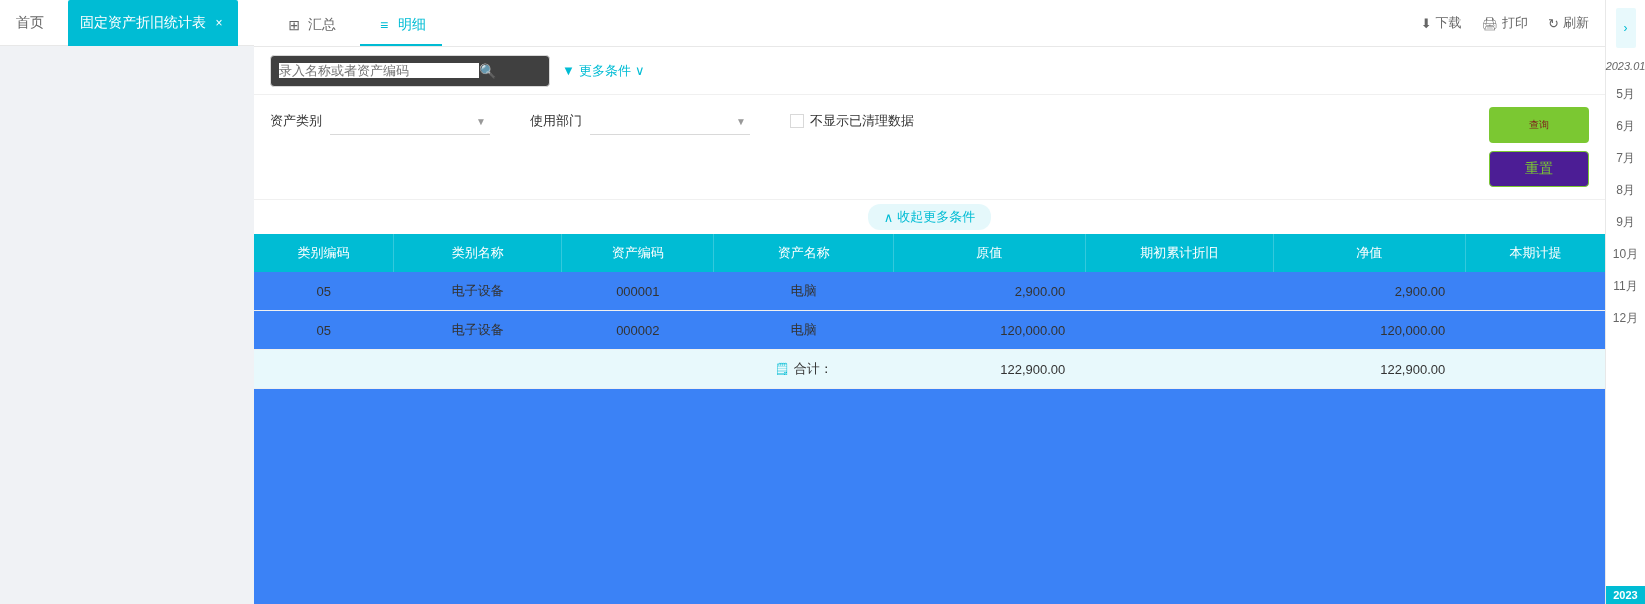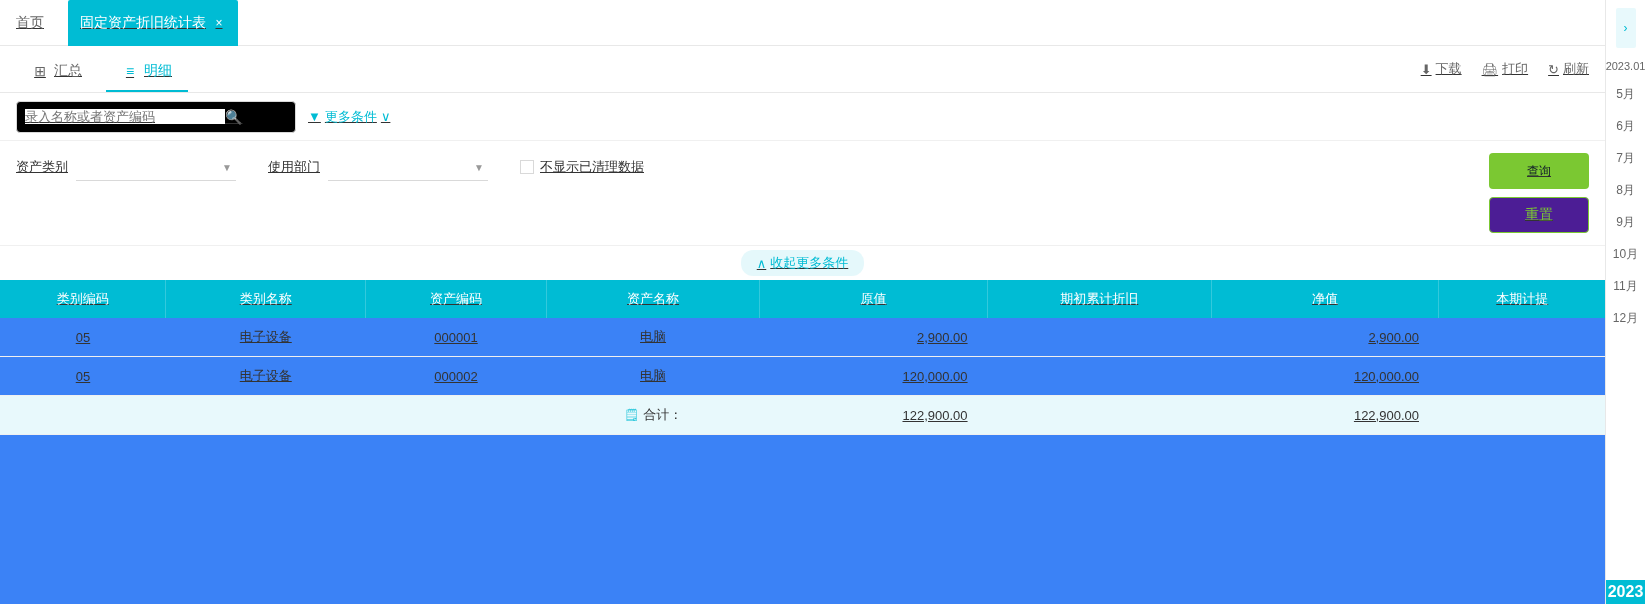--- a/index.html
+++ b/index.html
@@ -12,24 +12,23 @@
       height: 604px;
       overflow: hidden;
       display: flex;
       flex-direction: row;
     }
 
     
     .main-container {
       flex: 1;
       display: flex;
-      flex-direction: column;
+      flex-direction: row;
       background: #f0f2f5;
       overflow: hidden;
-      text-decoration: underline;
     }
 
     
     .top-nav {
       display: flex;
       align-items: center;
       background: #fff;
       border-bottom: 1px solid #e8e8e8;
       height: 46px;
       padding: 0 16px;
@@ -126,21 +125,21 @@
       height: 48px;
     }
     .search-input-wrapper {
       display: flex;
       align-items: center;
       border: 1px solid #d9d9d9;
       border-radius: 4px;
       padding: 0 8px;
       height: 32px;
       width: 280px;
-      background: #000000;
+      background: #404040;
     }
     .search-input {
       border: none;
       outline: none;
       font-size: 13px;
       color: #999;
       width: 200px;
     }
     .search-icon {
       color: #999;
@@ -158,21 +157,21 @@
 
     
     .filter-area {
       background: #fff;
       padding: 12px 16px;
       border-bottom: 1px solid #f0f0f0;
     }
     .filter-row {
       display: flex;
       align-items: center;
-      gap: 32px;
+      gap: 40px;
       margin-bottom: 12px;
     }
     .filter-item {
       display: flex;
       align-items: center;
       gap: 8px;
     }
     .filter-label {
       color: #333;
       font-size: 13px;
@@ -218,26 +217,26 @@
       background: #fff;
     }
     .filter-buttons {
       display: flex;
       flex-direction: column;
       gap: 8px;
       margin-left: auto;
     }
     .btn-query {
       background: #7bc832;
-      color: #0f172a;
+      color: #7f1d1d;
       border: none;
       padding: 6px 32px;
       border-radius: 4px;
       cursor: pointer;
-      font-size: 12px;
+      font-size: 10px;
       height: 36px;
       min-width: 100px;
     }
     .btn-reset {
       background: #4c1d95;
       color: #7bc832;
       border: 1px solid #7bc832;
       padding: 6px 32px;
       border-radius: 4px;
       cursor: pointer;
@@ -344,21 +343,21 @@
     }
     .year-badge {
       position: absolute;
       bottom: 0;
       left: 0;
       right: 0;
       background: #00bcd4;
       color: #fff;
       text-align: center;
       padding: 3px 0;
-      font-size: 16px;
+      font-size: 11px;
       font-weight: bold;
     }
 
     .toolbar-inline {
       display: flex;
       align-items: center;
       justify-content: flex-end;
       padding: 8px 16px;
       gap: 20px;
       background: #fff;
@@ -513,21 +512,21 @@
           </tbody>
       </table>
     </div>
   </div>
 </div>
 
 <div class="right-sidebar">
   <div class="sidebar-expand-btn">
     <span>›</span>
   </div>
-  <div style="font-size:11px; color:#666; margin-bottom:4px; writing-mode:horizontal-tb;">2023.01</div>
+  <div style="font-size:11px; color:#666; margin-bottom:4px; writing-mode:horizontal-tb;font-style:italic;">2023.01</div>
   <div class="month-item">5月</div>
   <div class="month-item">6月</div>
   <div class="month-item">7月</div>
   <div class="month-item">8月</div>
   <div class="month-item">9月</div>
   <div class="month-item">10月</div>
   <div class="month-item">11月</div>
   <div class="month-item">12月</div>
   <div class="year-badge">2023</div>
 </div>

